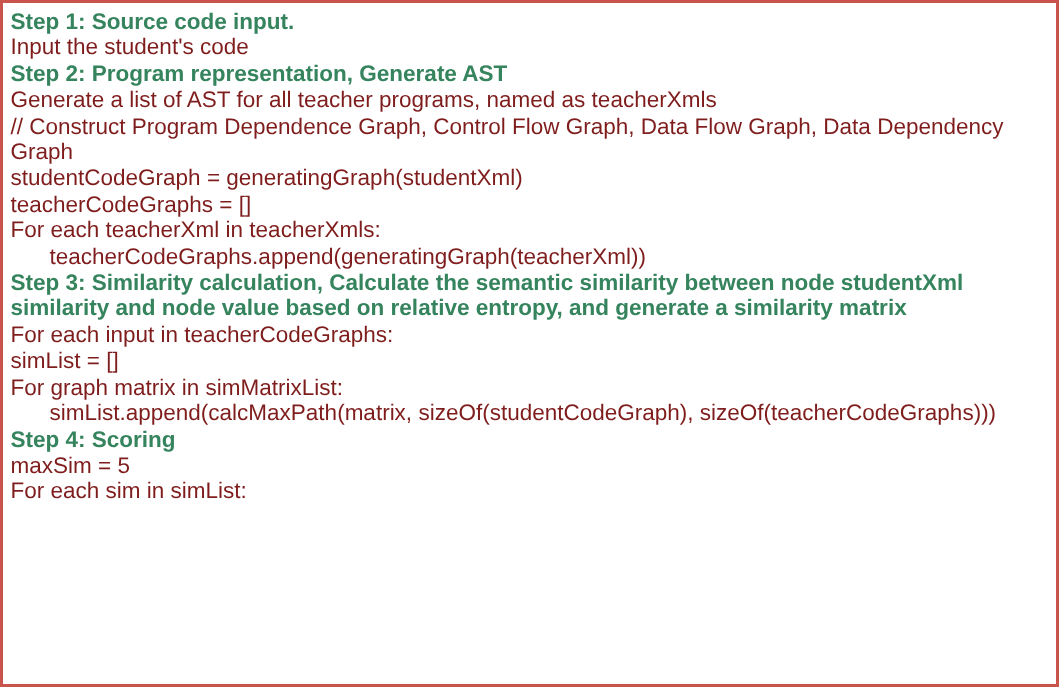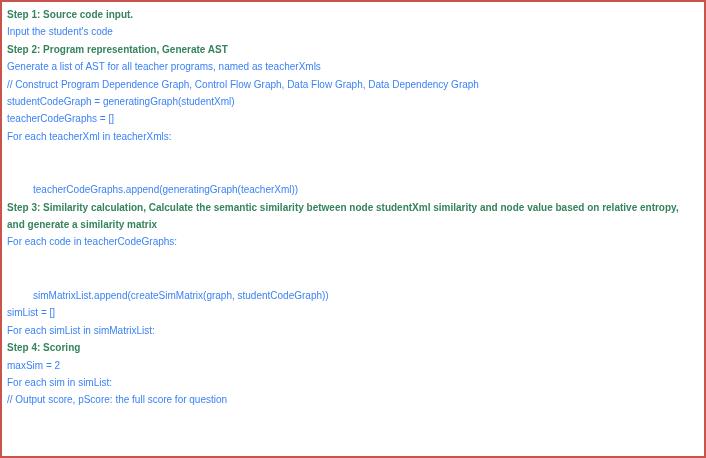--- a/index.html
+++ b/index.html
@@ -7,56 +7,54 @@
     padding: 0;
     background: #ffffff;
   }
   .panel {
     box-sizing: border-box;
     width: 706px;
     height: 458px;
     border: 2px solid #C9544C;
     background: #ffffff;
     font-family: "Liberation Sans", "DejaVu Sans", sans-serif;
-    font-size: 10px;
+    font-size: 15px;
     line-height: 17.4px;
     color: #000000;
     padding: 4px 6px 4px 5px;
     overflow: hidden;
   }
   .line {
     white-space: normal;
-    color: #3b82f6;
+    color: #7f1d1d;
   }
   .line.heading {
     color: #35845E;
     font-weight: bold;
   }
   .line.indent-1 {
     padding-left: 26px;
-    margin-top: 36px;
   }
 </style>
 </head>
 <body>
 
 <div class="panel">
   <div id="lines">
       <div class="line heading">Step 1: Source code input.</div>
       <div class="line ">Input the student's code</div>
       <div class="line heading">Step 2: Program representation, Generate AST</div>
       <div class="line ">Generate a list of AST for all teacher programs, named as teacherXmls</div>
       <div class="line ">// Construct Program Dependence Graph, Control Flow Graph, Data Flow Graph, Data Dependency Graph</div>
       <div class="line ">studentCodeGraph = generatingGraph(studentXml)</div>
       <div class="line ">teacherCodeGraphs = []</div>
       <div class="line ">For each teacherXml in teacherXmls:</div>
       <div class="line  indent-1">teacherCodeGraphs.append(generatingGraph(teacherXml))</div>
       <div class="line heading">Step 3: Similarity calculation, Calculate the semantic similarity between node studentXml similarity and node value based on relative entropy, and generate a similarity matrix</div>
-      <div class="line ">For each code in teacherCodeGraphs:</div>
-      <div class="line  indent-1">simMatrixList.append(createSimMatrix(graph, studentCodeGraph))</div>
+      <div class="line ">For each input in teacherCodeGraphs:</div>
       <div class="line ">simList = []</div>
-      <div class="line ">For each simList in simMatrixList:</div>
+      <div class="line ">For graph matrix in simMatrixList:</div>
+      <div class="line  indent-1">simList.append(calcMaxPath(matrix, sizeOf(studentCodeGraph), sizeOf(teacherCodeGraphs)))</div>
       <div class="line heading">Step 4: Scoring</div>
-      <div class="line ">maxSim = 2</div>
+      <div class="line ">maxSim = 5</div>
       <div class="line ">For each sim in simList:</div>
-      <div class="line ">// Output score, pScore: the full score for question</div>
     </div>
 </div>
 
 </body></html>

